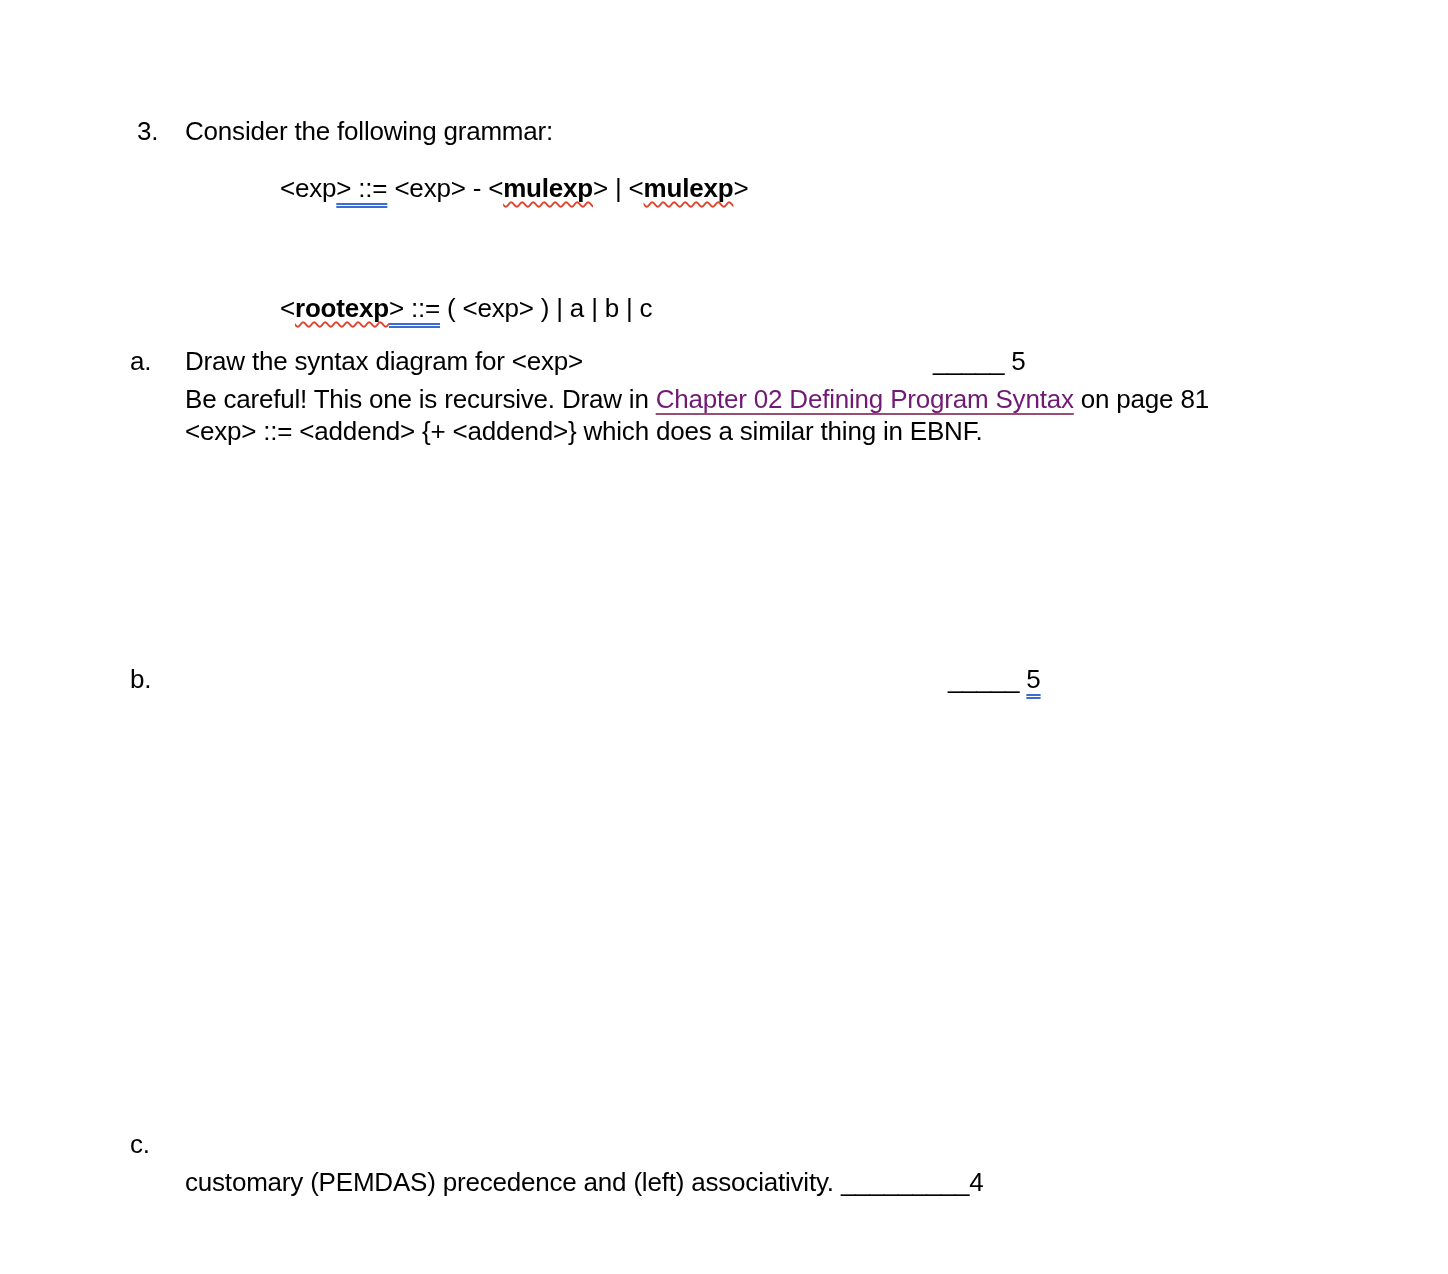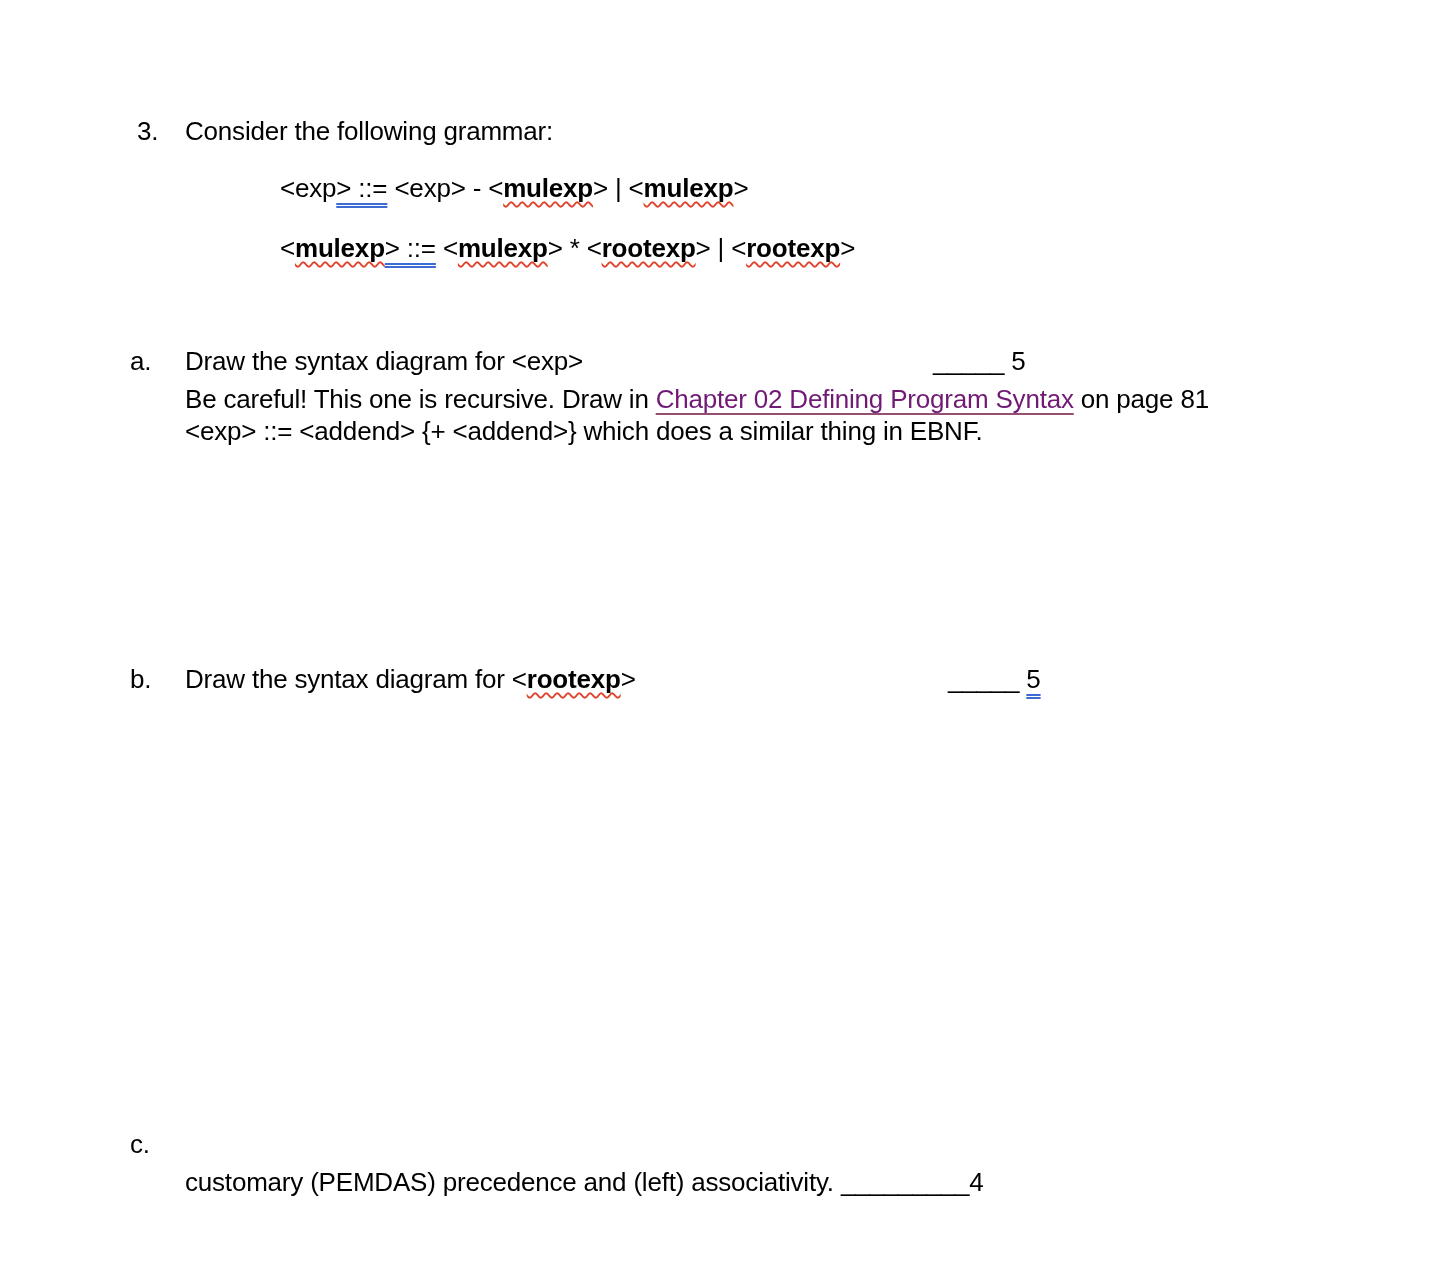--- a/index.html
+++ b/index.html
@@ -56,43 +56,42 @@
 
   <div class="row" style="top:112px">
     <span class="lbl-q">3.</span>
     <span class="ct">Consider the following grammar:</span>
   </div>
 
   <div class="row" style="top:169px">
     <span class="gram"><span>&lt;exp</span><span class="gd">&gt; ::=</span><span> &lt;exp&gt; - &lt;</span><span class="sq">mulexp</span><span>&gt; | &lt;</span><span class="sq">mulexp</span><span>&gt;</span></span>
   </div>
 
-  <div class="row" style="top:229px">
-    <span class="gram"><span>&lt;</span><span class="sq">mulexp</span><span class="gd">&gt; ::=</span><span> &lt;</span><span class="sq">mulexp</span><span>&gt; * &lt;</span><span class="sq">rootexp</span><span>&gt; | &lt;</span><span class="sq">rootexp</span><span>&gt;</span></span>
+
+  <div class="row" style="top:289px">
+    <span class="gram"><span>&lt;</span><span class="sq">rootexp</span><span class="gd">&gt; ::=</span><span> ( &lt;exp&gt; ) | a | b | c</span></span>
   </div>
-
 
   <div class="row" style="top:342px">
     <span class="lbl">a.</span>
     <span class="ct">Draw the syntax diagram for &lt;exp&gt;</span>
     <span class="score" style="left:933px"><span>_____</span>
       <span>5</span></span>
   </div>
 
   <div class="row" style="top:380px">
     <span class="ct"><span>Be careful! This one is recursive. Draw in </span><a class="lnk">Chapter 02 Defining Program Syntax</a><span> on page 81</span></span>
   </div>
 
   <div class="row" style="top:412px">
     <span class="ct">&lt;exp&gt; ::= &lt;addend&gt; {+ &lt;addend&gt;} which does a similar thing in EBNF.</span>
   </div>
 
   <div class="row" style="top:660px">
     <span class="lbl">b.</span>
-    <span class="ct"><span>Draw the syntax diagram for &lt;</span><span class="sq">rootexp</span><span>&gt;</span></span>
     <span class="score" style="left:948px"><span>_____</span>
       <span class="gd">5</span></span>
   </div>
 
   <div class="row" style="top:1125px">
     <span class="lbl">c.</span>
   </div>
 
   <div class="row" style="top:1163px">
     <span class="ct"><span>customary (PEMDAS) precedence and (left) associativity. </span><span>_________</span><span>4</span></span>

